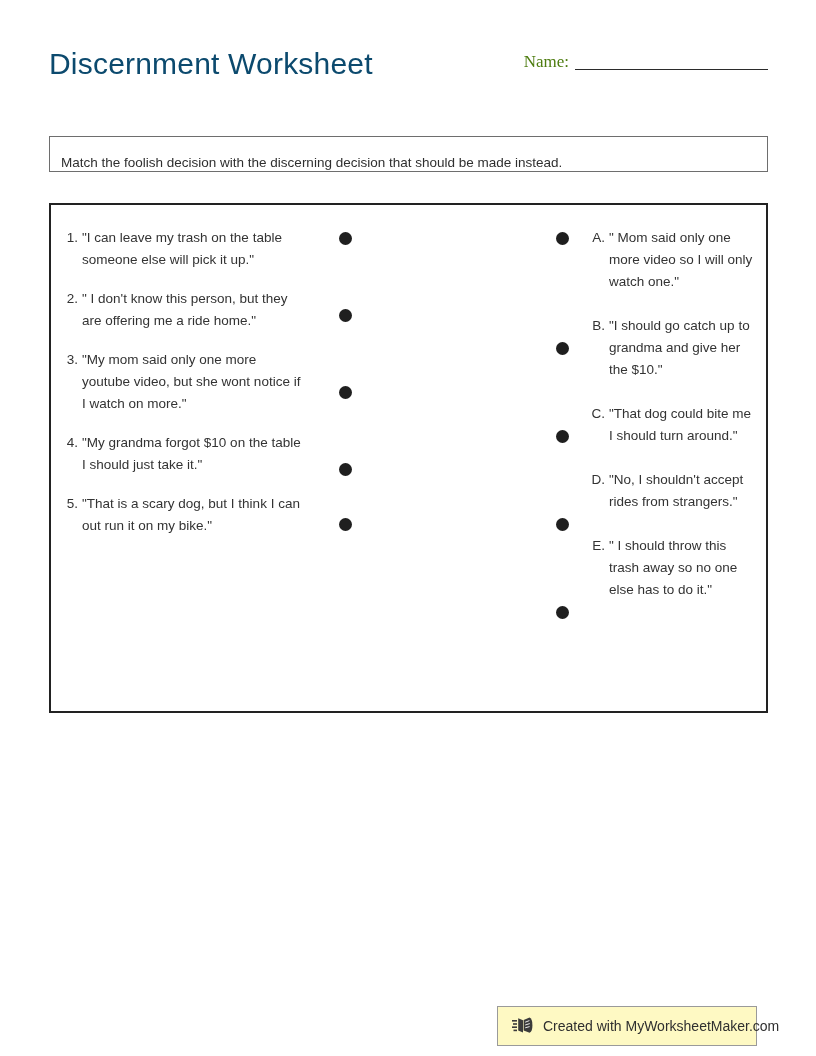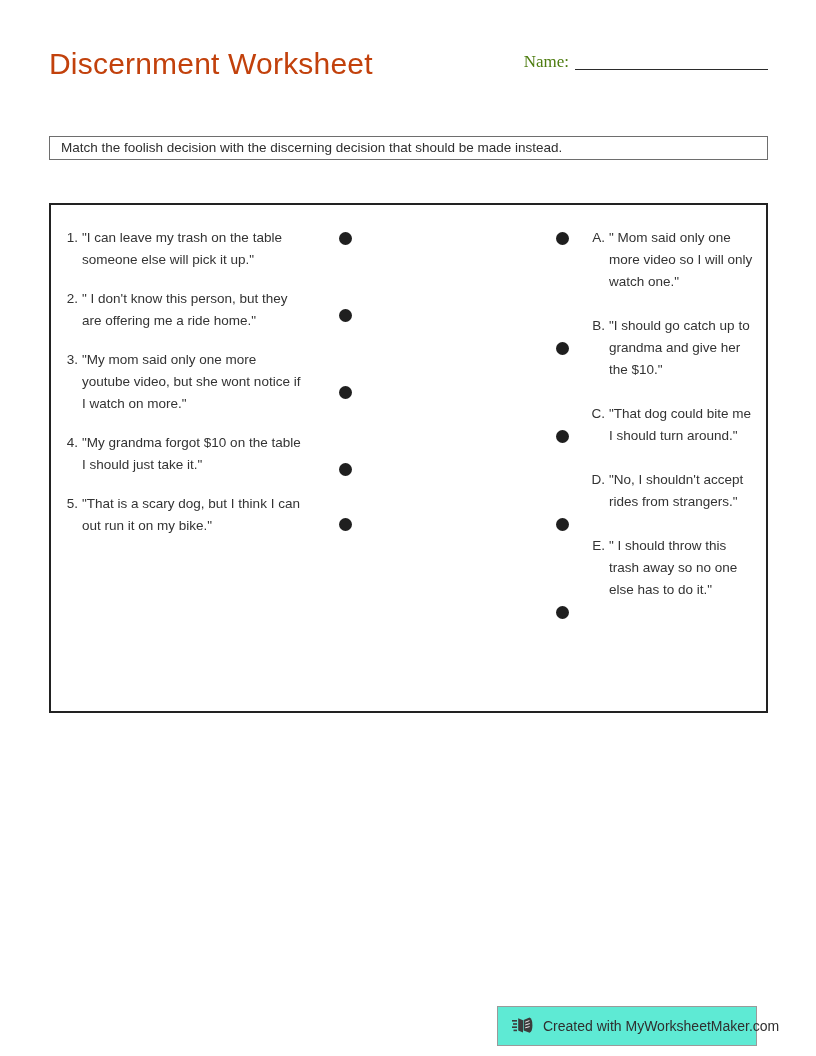--- a/index.html
+++ b/index.html
@@ -28,21 +28,21 @@
     width: 719px;
     height: 50px;
   }
   .worksheet-title {
     position: absolute;
     left: 0;
     top: 0;
     font-size: 30px;
     font-weight: 400;
     letter-spacing: 0.2px;
-    color: #c2410c;
+    color: #0c4a6e;
     white-space: nowrap;
     line-height: 40px;
   }
   .name-block {
     position: absolute;
     right: 0;
     top: 8px;
     display: flex;
     align-items: flex-end;
     gap: 6px;
@@ -60,25 +60,25 @@
     background: #2b2b2b;
     margin-bottom: 4px;
   }
 
   
   .instruction-box {
     position: absolute;
     left: 49px;
     top: 136px;
     width: 719px;
-    height: 24px;
+    height: 36px;
     border: 1px solid #6e6e6e;
     background: #ffffff;
     display: flex;
-    align-items: center;
+    align-items: flex-end;
     padding: 0 11px;
   }
   .instruction-text {
     font-size: 13.5px;
     color: #2f2f2f;
     line-height: 16px;
   }
 
   
   .match-box {
@@ -180,21 +180,21 @@
   }
 
   
   .footer-badge {
     position: absolute;
     left: 497px;
     top: 1006px;
     width: 260px;
     height: 40px;
     border: 1px solid #9a9a9a;
-    background: #5eead4;
+    background: #fef9c3;
     display: flex;
     align-items: center;
     padding-left: 14px;
     gap: 9px;
   }
   .footer-logo {
     width: 22px;
     height: 22px;
     flex: 0 0 22px;
     display: block;

